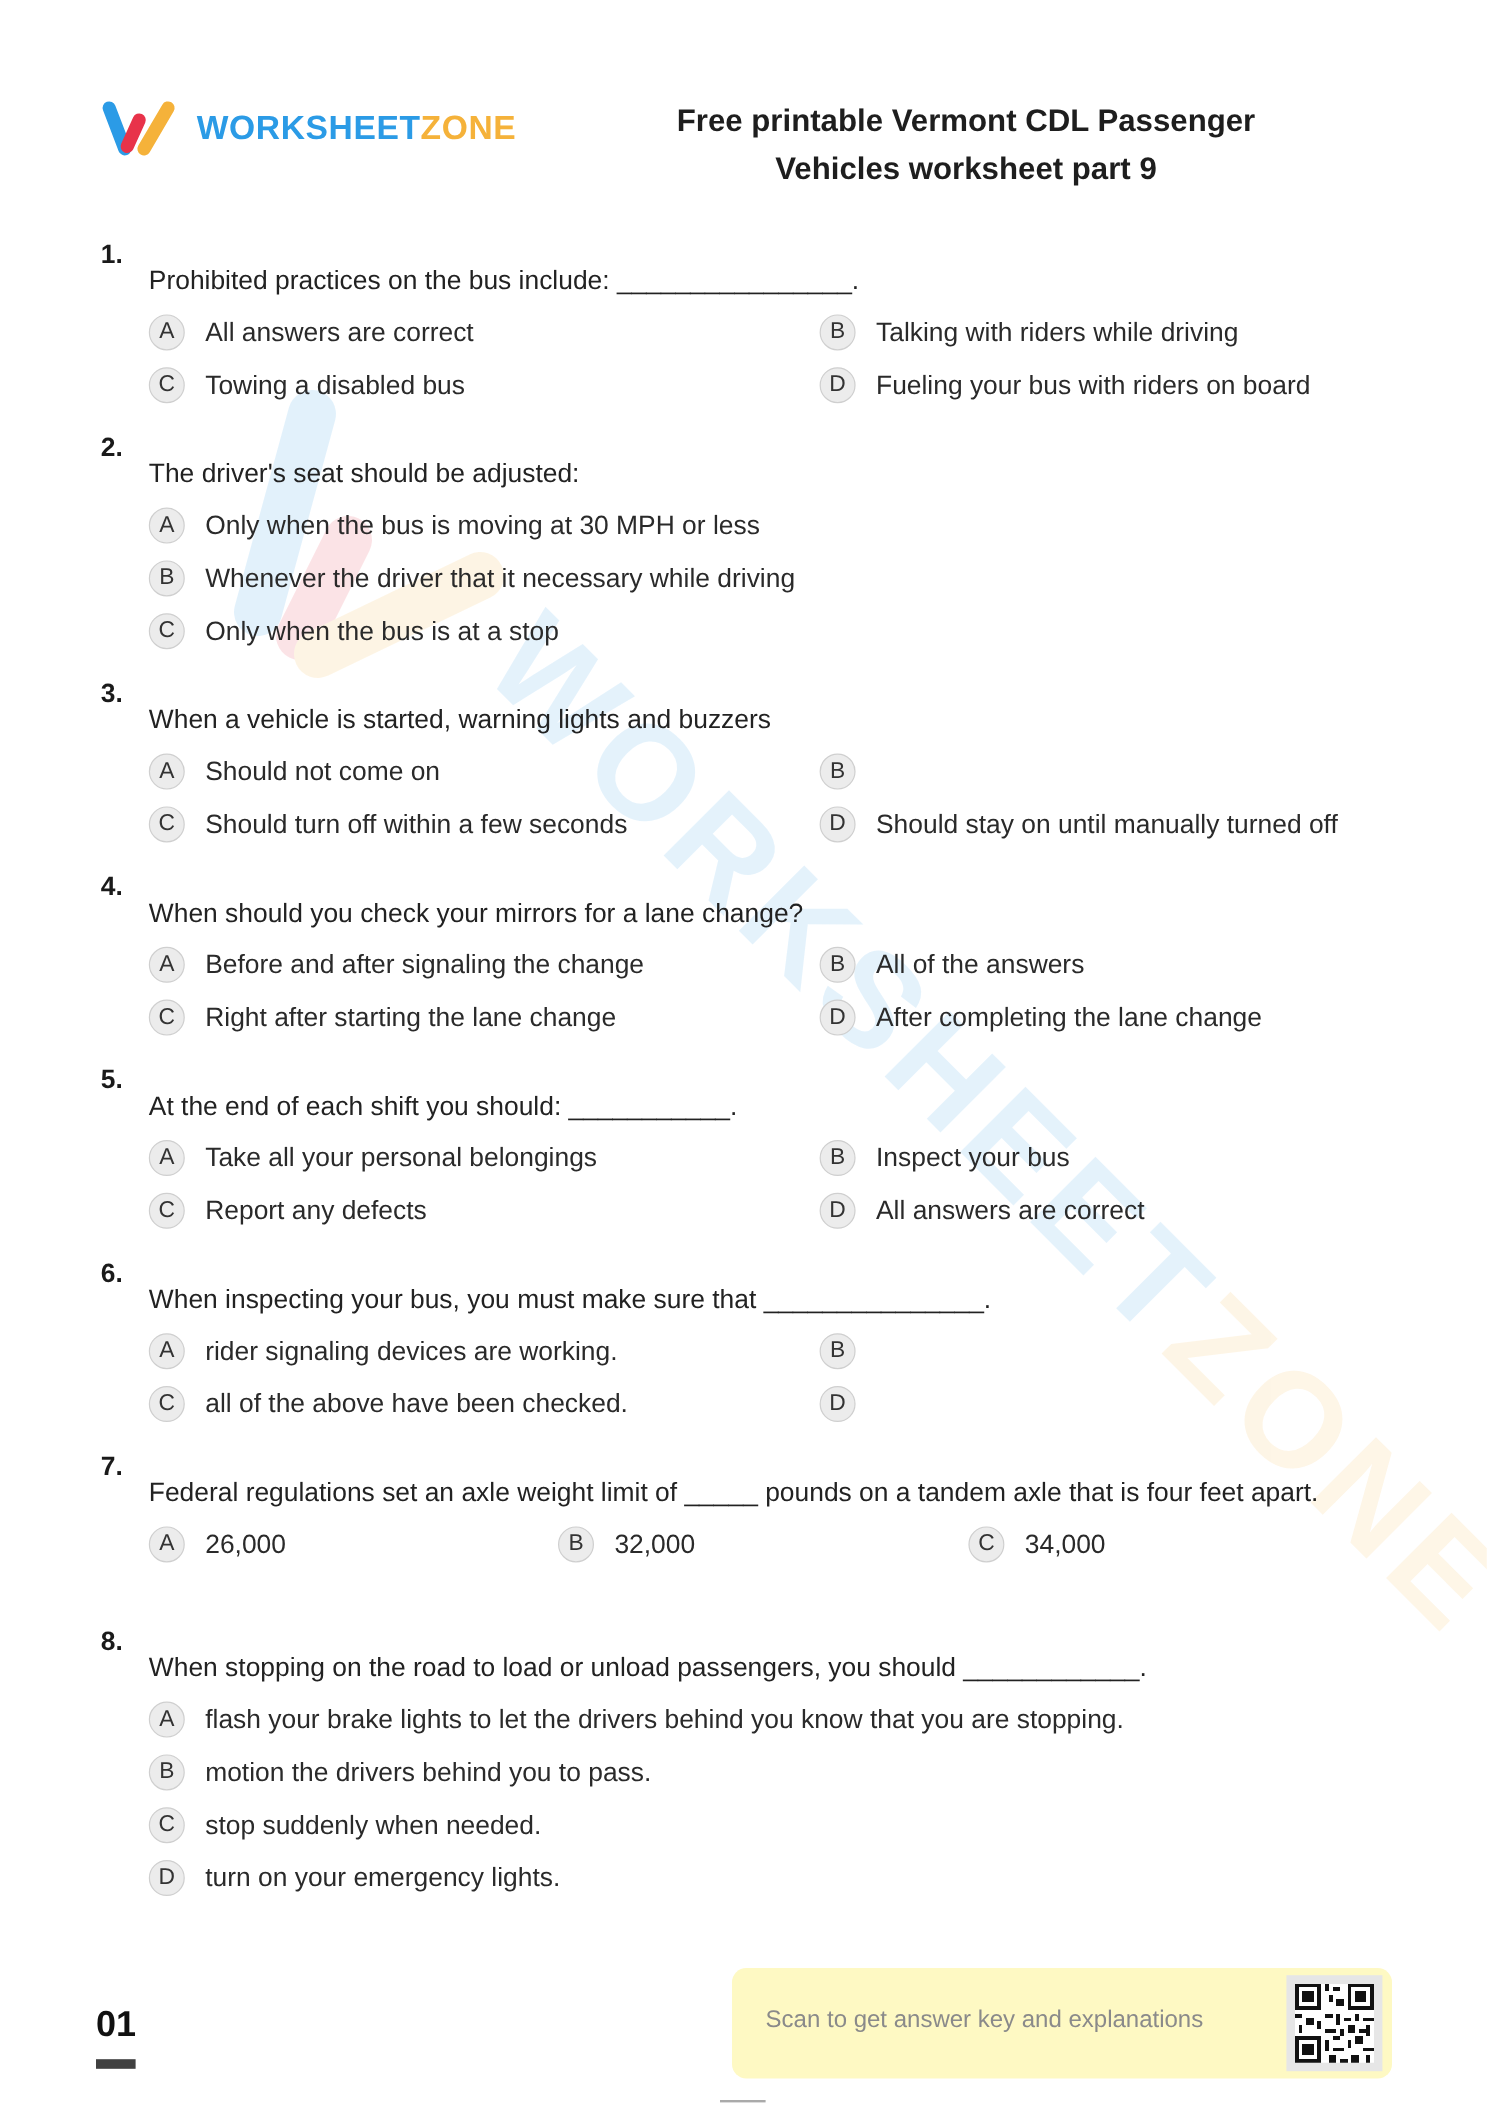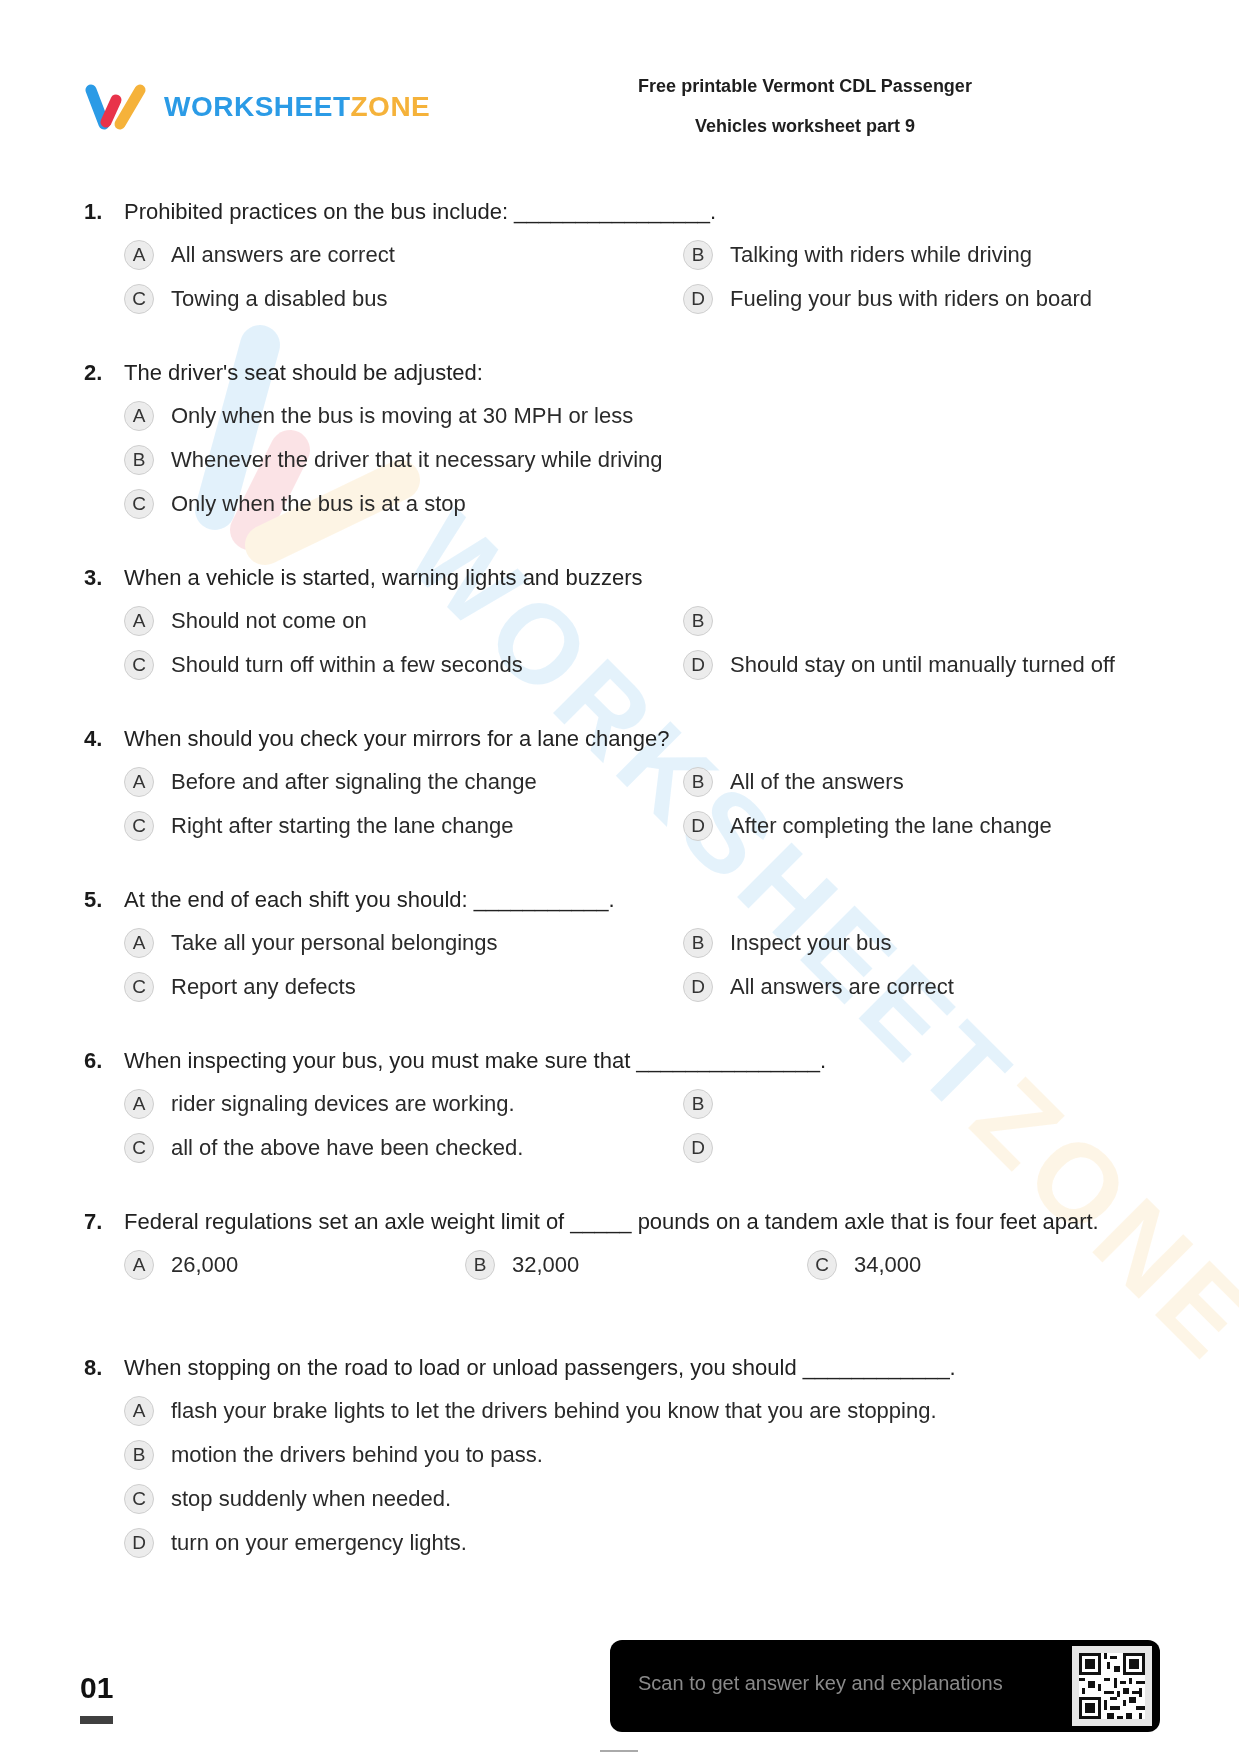--- a/index.html
+++ b/index.html
@@ -12,43 +12,43 @@
     position: absolute; left: 0; top: 0; width: 1239px; height: 1754px;
     pointer-events: none; z-index: 0;
   }
   .header { position: absolute; left: 0; top: 0; width: 1239px; height: 170px; z-index: 1; }
   .logo { position: absolute; left: 84px; top: 82px; display: flex; align-items: center; }
   .logo svg { width: 68px; height: 50px; }
   .logo-text { margin-left: 12px; font-size: 28px; font-weight: bold; letter-spacing: 0.5px; }
   .logo-text .w { color: #2b9be6; }
   .logo-text .z { color: #f5b23a; }
   .title {
-    position: absolute; left: 520px; top: 66px; width: 570px;
-    text-align: center; font-size: 18px; font-weight: bold; color: #1e1e1e; line-height: 40px;
+    position: absolute; left: 520px; top: 80px; width: 570px;
+    text-align: center; font-size: 26px; font-weight: bold; color: #1e1e1e; line-height: 40px;
   }
   .questions { position: absolute; left: 0; top: 0; width: 1239px; z-index: 1; }
   .question { position: absolute; left: 84px; width: 1100px; }
   .q-head { display: flex; font-size: 22px; line-height: 29px; color: #222; }
   .q-num { width: 40px; font-weight: bold; color: #1a1a1a; }
-  .q-text { flex: 1; padding-right: 60px; }
+  .q-text { flex: 1; padding-right: 60px; margin-top: 22px; }
   .options { margin-left: 40px; position: relative; }
   .opt { position: absolute; display: flex; align-items: center; font-size: 22px; color: #2a2a2a; height: 34px; }
   .bubble {
     width: 30px; height: 30px; border-radius: 50%;
     background: #ececec; border: 1px solid #cfcfcf;
     display: flex; align-items: center; justify-content: center;
     font-size: 19px; color: #333; margin-right: 17px; box-sizing: border-box;
   }
   .footer-page {
     position: absolute; left: 80px; top: 1672px; font-size: 30px; font-weight: bold;
     color: #111; border-bottom: 8px solid #404040; line-height: 32px; padding-bottom: 12px; z-index: 1;
   }
   .scan-box {
     position: absolute; left: 610px; top: 1640px; width: 550px; height: 92px;
-    background: #000000; border-radius: 12px; z-index: 1;
+    background: #fef9c3; border-radius: 12px; z-index: 1;
   }
   .scan-text {
     position: absolute; left: 28px; top: 32px; font-size: 20px; color: #8a8a8a;
   }
   .qr {
     position: absolute; right: 8px; top: 6px; width: 80px; height: 80px;
     background: #e6e6e6; display: flex; align-items: center; justify-content: center;
   }
   .bottom-mark { position: absolute; left: 600px; top: 1750px; width: 38px; height: 2px; background: #aaa; }
 </style>

